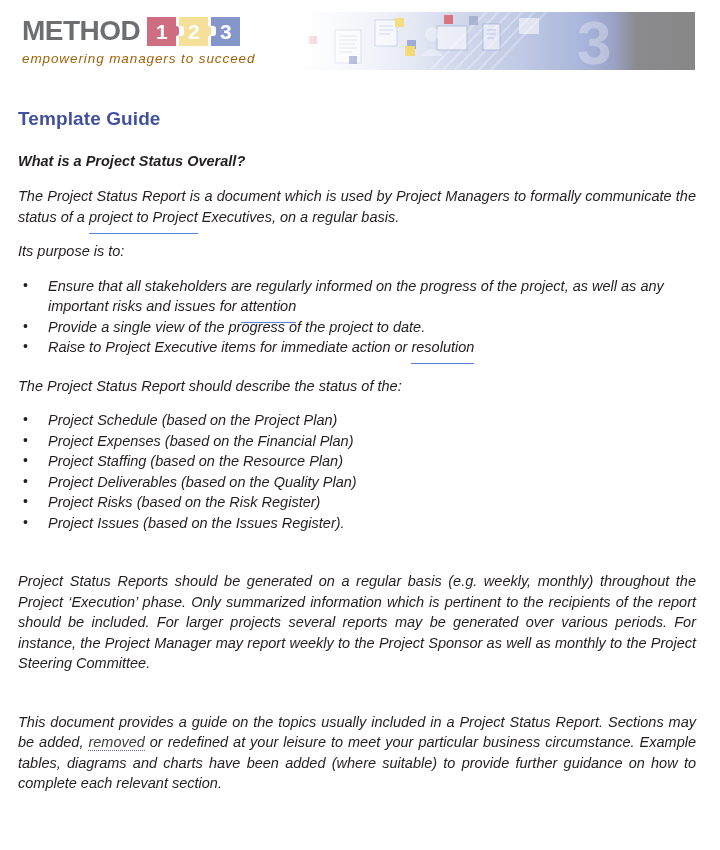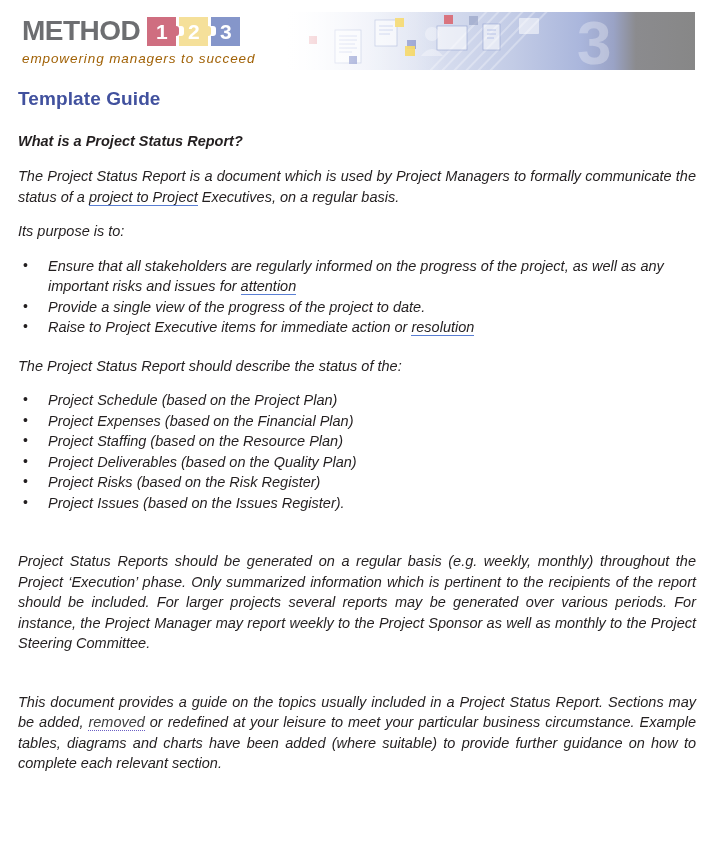--- a/index.html
+++ b/index.html
@@ -134,21 +134,21 @@
     width: 408px;
     height: 58px;
     overflow: hidden;
   }
   .banner svg { display: block; }
 
   
   .content {
     position: absolute;
     left: 18px;
-    top: 88px;
+    top: 108px;
     width: 678px;
   }
 
   h1.doc-title {
     margin: 0;
     font-size: 19px;
     font-weight: bold;
     color: #41519e;
     font-family: "Liberation Sans", sans-serif;
     letter-spacing: 0.1px;
@@ -201,21 +201,21 @@
   }
   ul.blist.wrap li {
     text-align: left;
   }
 
   
   .xlink {
     color: #231f20;
     text-decoration: none;
     border-bottom: 1.6px solid #5a7fd4;
-    padding-bottom: 0px;
+    padding-bottom: 8px;
   }
   .smarttag {
     color: #404040;
     text-decoration: none;
     border-bottom: 1.6px dotted #6a5fc4;
   }
 
   .gap-22 { height: 22px; }
   .gap-18 { height: 18px; }
   .gap-16 { height: 16px; }
@@ -323,21 +323,21 @@
       </svg>
     </div>
   </div>
 
   <div class="content">
 
     <h1 class="doc-title">Template Guide</h1>
 
     <div class="gap-22"></div>
 
-    <h2 class="sec-head">What is a Project Status Report?</h2>
+    <h2 class="sec-head">What is a Project Status Overall?</h2>
 
     <div class="gap-16"></div>
 
     <p class="body"><span>The Project Status Report is a document which is used by Project Managers to formally communicate the status of a </span><a class="xlink" href="#">project to Project</a><span> Executives, on a regular basis.</span></p>
 
     <div class="gap-14"></div>
 
     <p class="body noj">Its purpose is to:</p>
 
     <div class="gap-14"></div>

